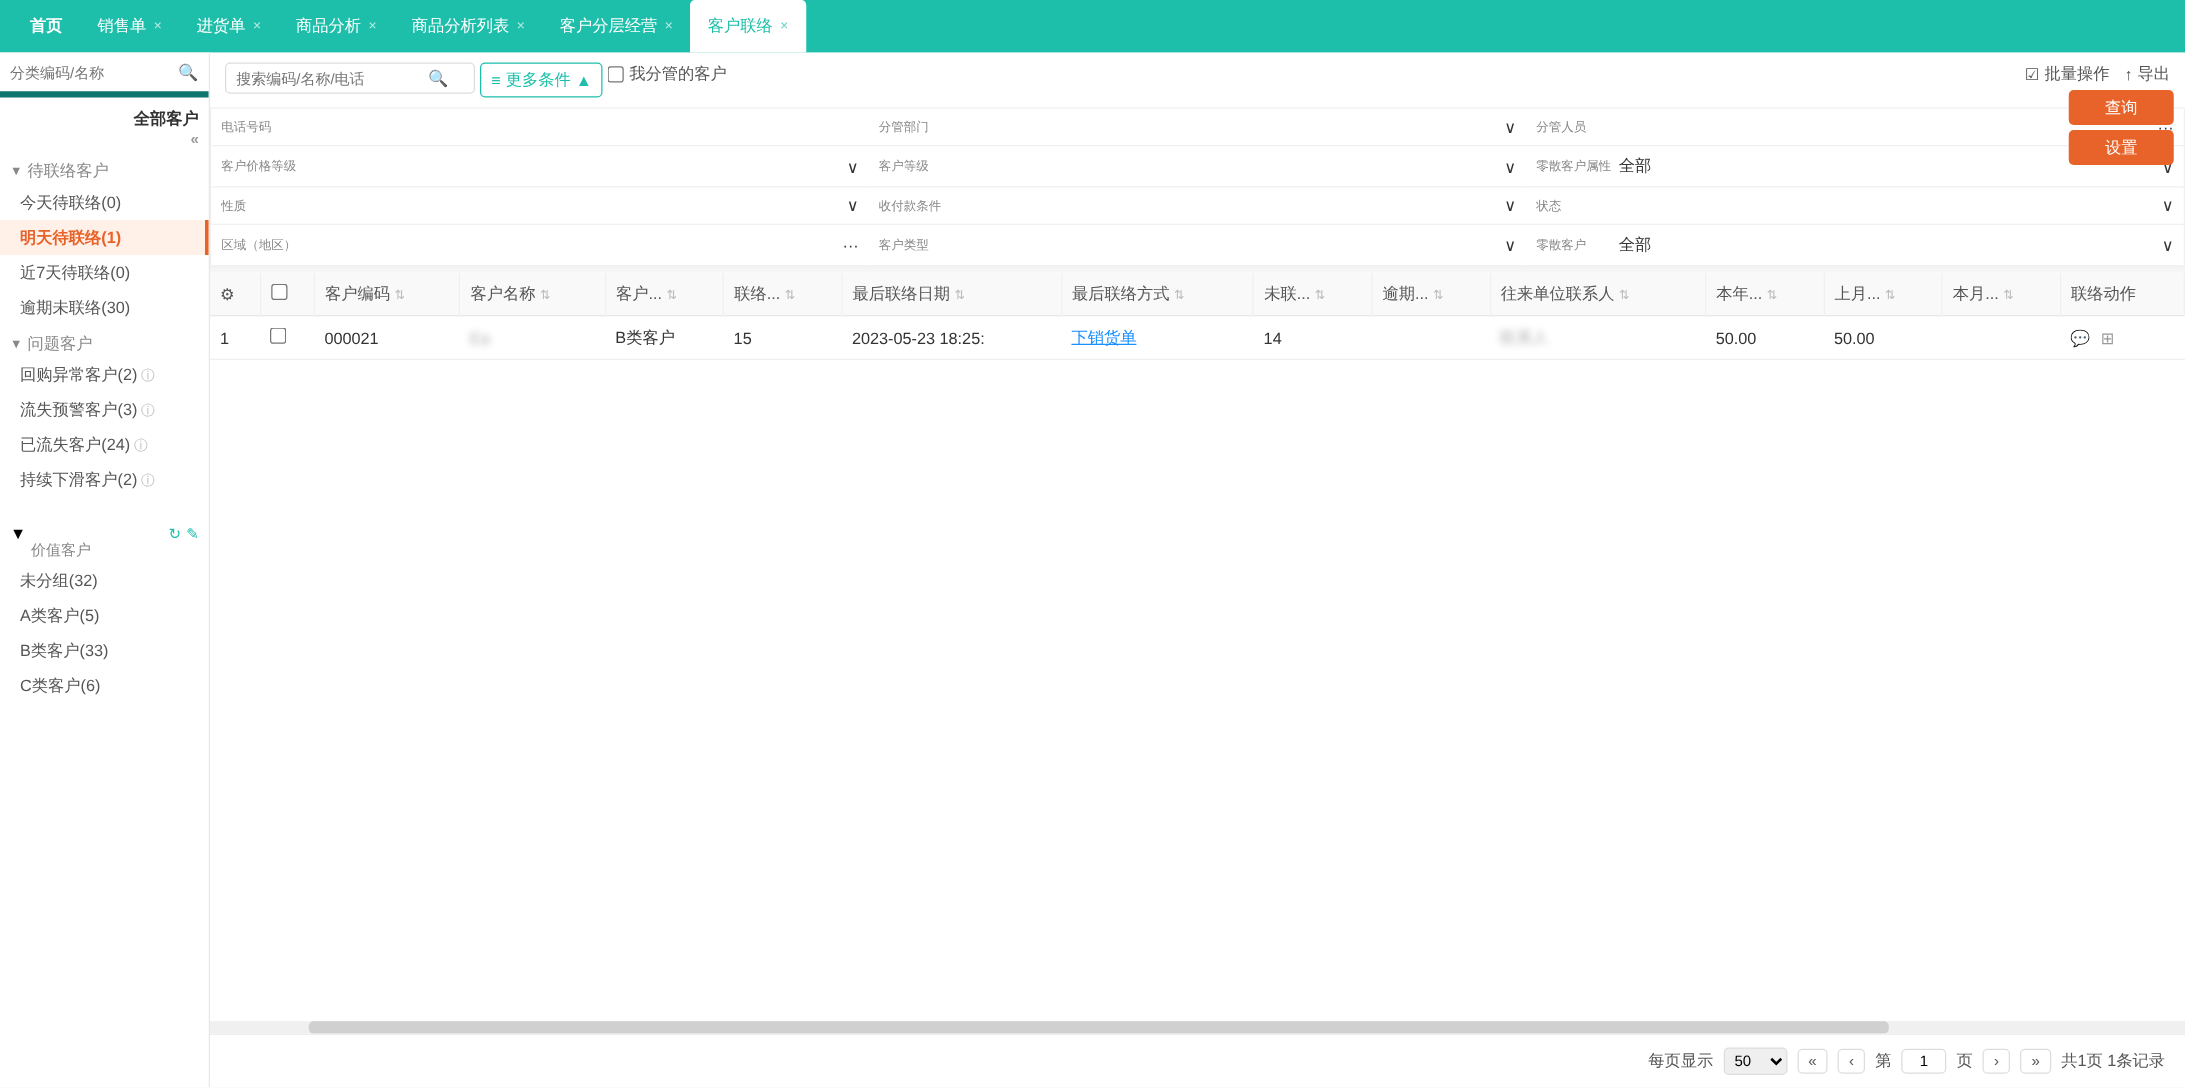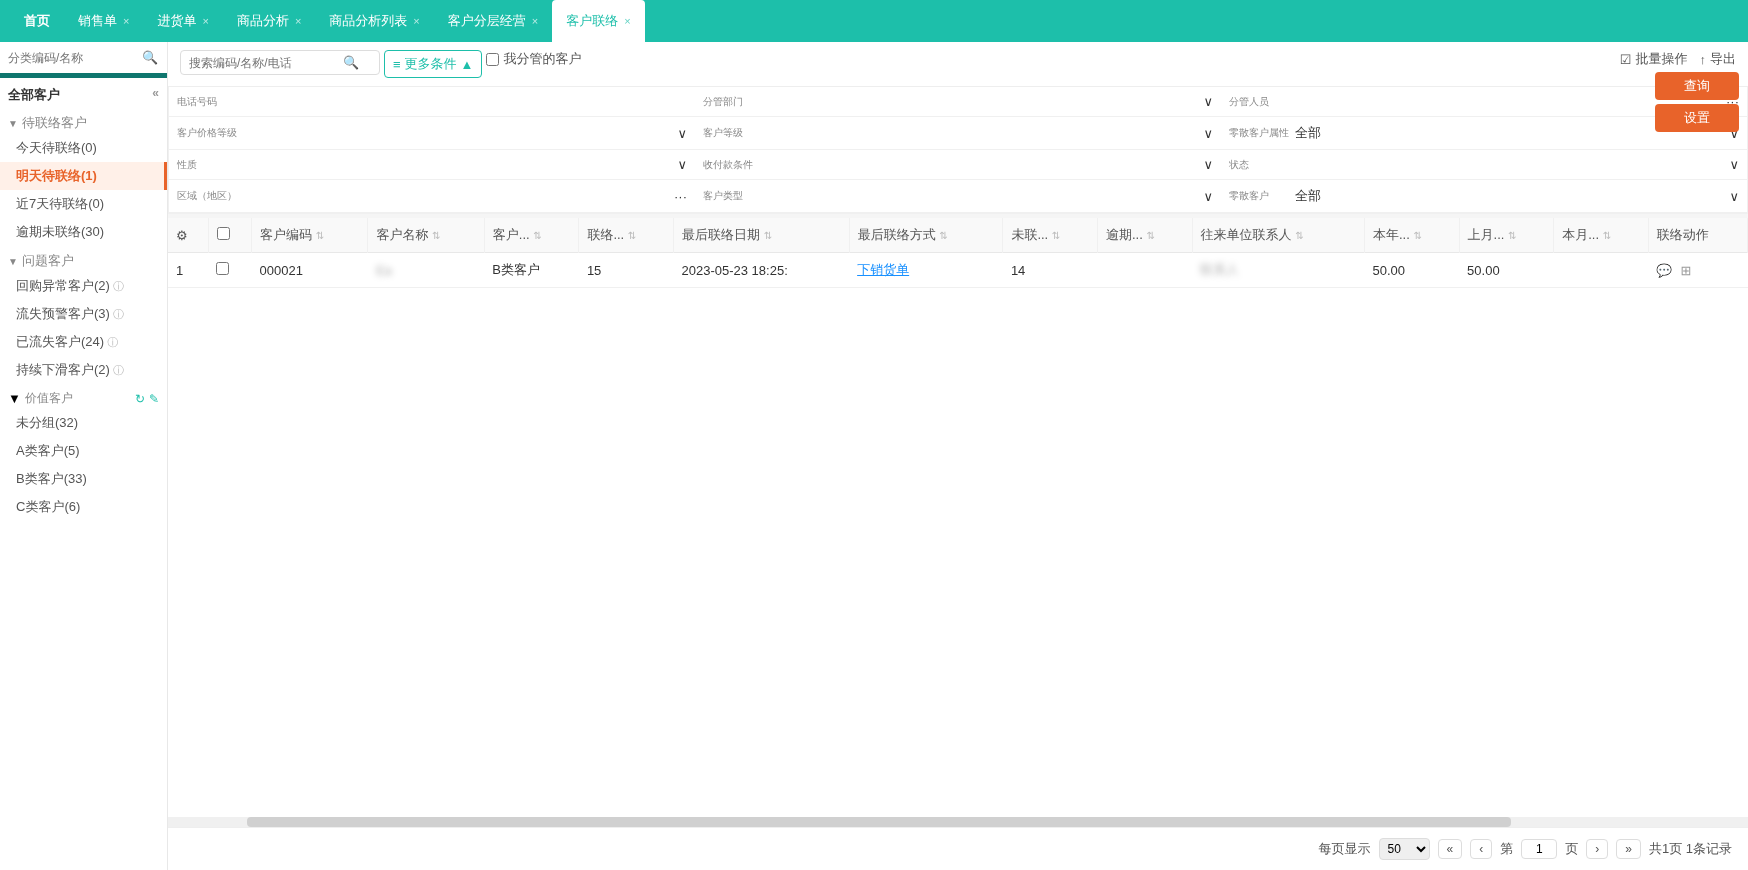--- a/index.html
+++ b/index.html
@@ -65,26 +65,27 @@
       border: none;
       outline: none;
       font-size: 12px;
       color: #999;
       width: 100%;
     }
     .sidebar-search .search-icon { color: #999; font-size: 13px; cursor: pointer; }
 
     .sidebar-section-header {
       display: flex;
-      align-items: flex-start;
+      align-items: flex-end;
       justify-content: space-between;
       padding: 8px 8px 4px 8px;
       font-weight: bold;
       font-size: 13px;
       color: #333;
+      flex-direction: column;
     }
     .sidebar-section-header .collapse-icon { color: #999; cursor: pointer; font-size: 12px; }
 
     .sidebar-group-title {
       padding: 6px 8px 2px 8px;
       font-size: 12px;
       color: #888;
       display: flex;
       align-items: center;
       gap: 4px;
@@ -104,20 +105,21 @@
 
     .sidebar-value-section {
       display: flex;
       align-items: center;
       padding: 6px 8px 2px 8px;
       gap: 4px;
     }
     .sidebar-value-title {
       font-size: 12px;
       color: #888;
+      margin-top: 28px;
     }
 
     
     .content-area {
       flex: 1;
       display: flex;
       flex-direction: column;
       overflow: hidden;
     }
 

